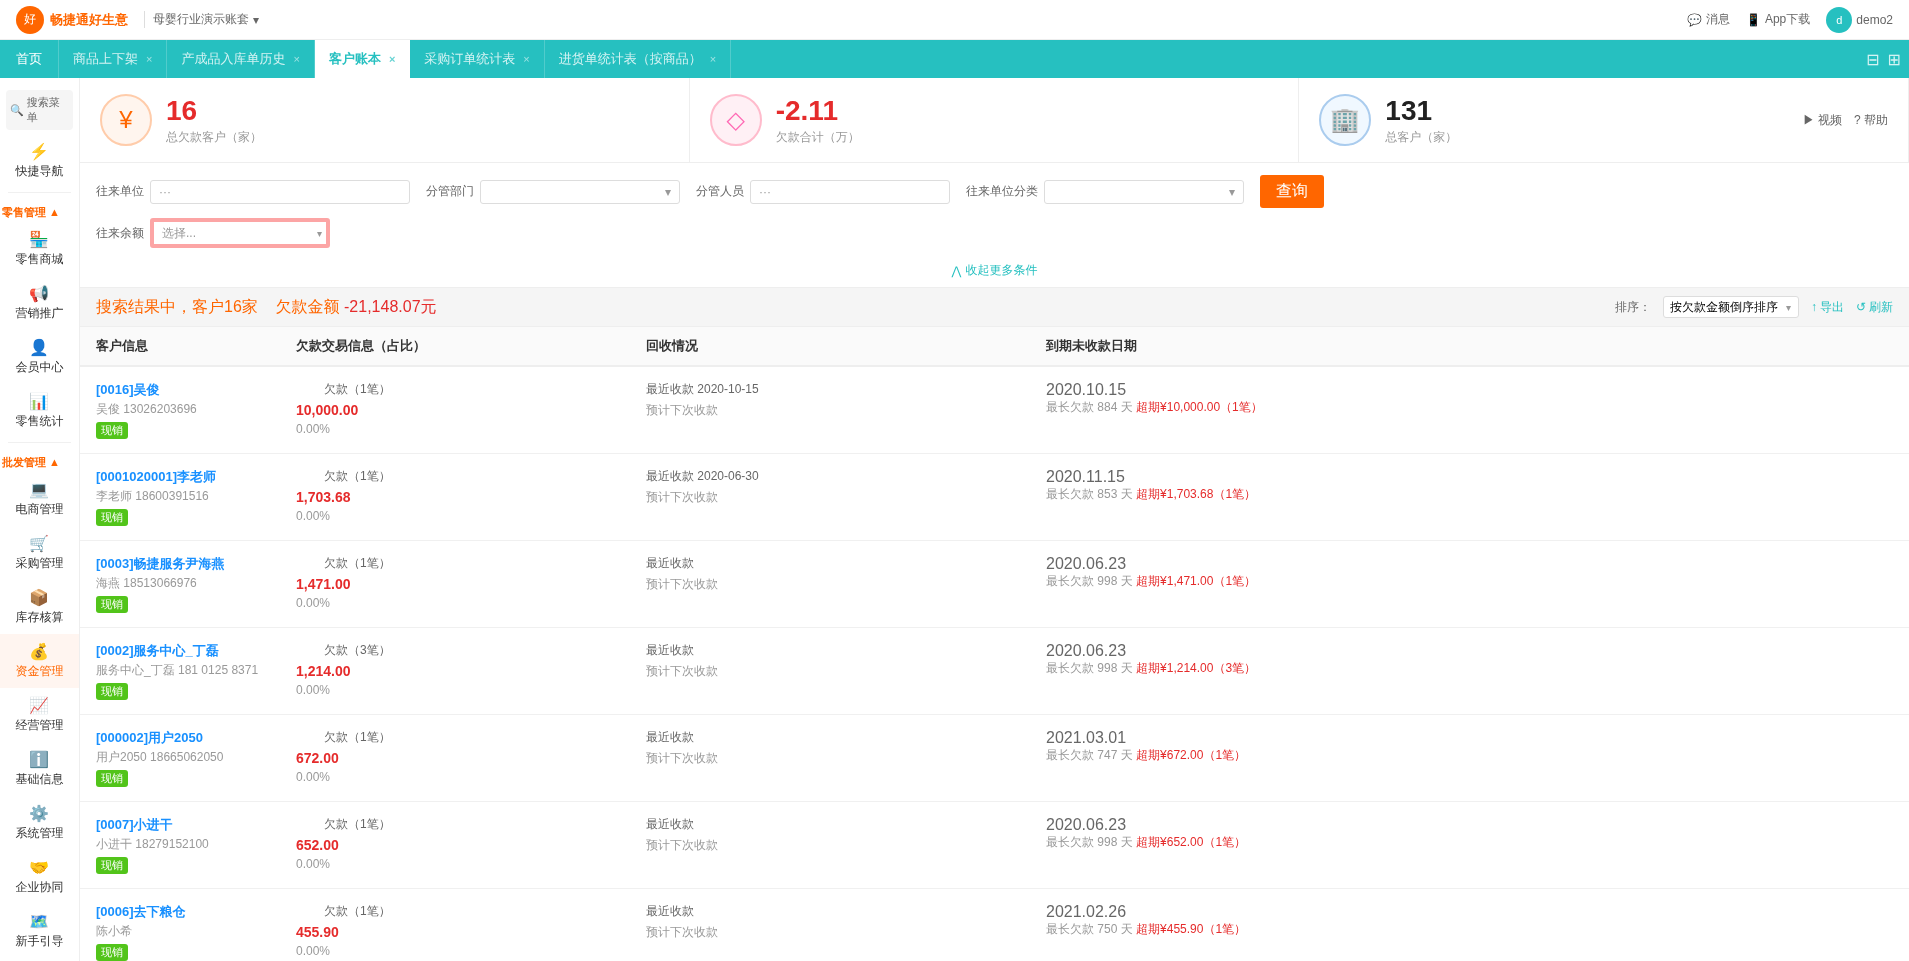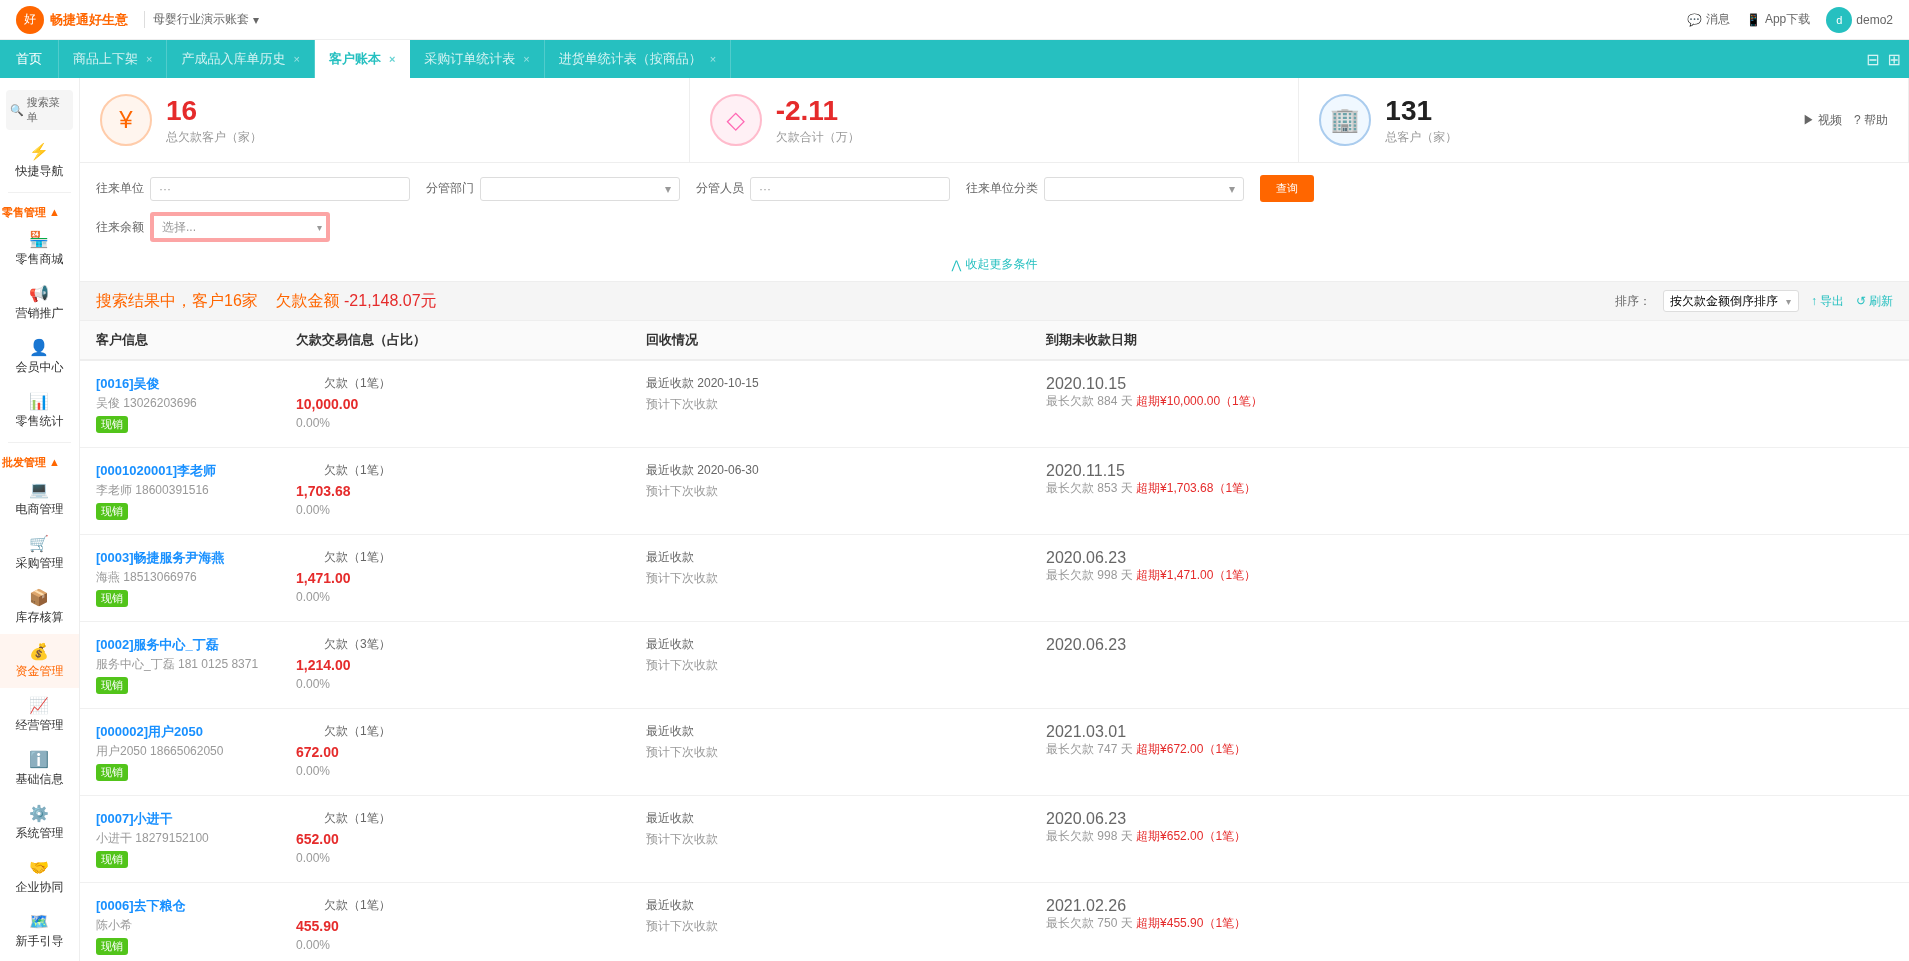--- a/index.html
+++ b/index.html
@@ -56,21 +56,21 @@
     
     .filter-bar { background: #fff; padding: 12px 16px 8px; border-bottom: 1px solid #eee; }
     .filter-row { display: flex; align-items: center; gap: 16px; margin-bottom: 10px; }
     .filter-item { display: flex; align-items: center; gap: 6px; }
     .filter-label { font-size: 12px; color: #666; white-space: nowrap; }
     .filter-input { border: 1px solid #ddd; border-radius: 3px; padding: 4px 8px; font-size: 12px; color: #333; width: 200px; background: #fff; display: flex; align-items: center; justify-content: space-between; cursor: pointer; }
     .filter-input-wide { width: 260px; }
     .filter-select { border: 4px solid #fca5a5; border-radius: 3px; padding: 4px 24px 4px 8px; font-size: 12px; color: #999; width: 180px; background: #fff; appearance: none; cursor: pointer; position: relative; }
     .filter-select-wrap { position: relative; }
     .filter-select-wrap::after { content: '▾'; position: absolute; right: 8px; top: 50%; transform: translateY(-50%); font-size: 10px; color: #999; pointer-events: none; }
-    .btn-query { background: #ff6600; color: #fff; border: none; border-radius: 3px; padding: 6px 16px; font-size: 11px; cursor: pointer; }
+    .btn-query { background: #ff6600; color: #fff; border: none; border-radius: 3px; padding: 6px 16px; font-size: 16px; cursor: pointer; }
     .collapse-btn { display: flex; align-items: center; gap: 4px; color: #26c0c0; font-size: 12px; cursor: pointer; justify-content: center; padding: 4px 0 0; }
 
     
     .results-bar { background: #f5f5f5; padding: 8px 16px; display: flex; align-items: center; justify-content: space-between; border-bottom: 1px solid #eee; }
     .results-text { font-size: 16px; color: #333; }
     .results-text span { color: #ff6600; }
     .results-actions { display: flex; align-items: center; gap: 12px; font-size: 12px; color: #666; }
     .sort-select { border: 1px solid #ddd; border-radius: 3px; padding: 3px 20px 3px 6px; font-size: 12px; background: #fff; appearance: none; cursor: pointer; }
     .action-btn { display: flex; align-items: center; gap: 3px; cursor: pointer; color: #26c0c0; }
 
@@ -413,20 +413,21 @@
       <div class="debt-count">欠款（3笔）</div>
       <div class="debt-amount">1,214.00</div>
       <div class="debt-pct">0.00%</div>
     </div>
     <div class="col-collect">
       <div class="collect-row">最近收款</div>
       <div class="collect-next">预计下次收款</div>
     </div>
     <div class="col-date">
       <div class="date-info">2020.06.23</div>
+      <div class="overdue-days">最长欠款 998 天 <span class="overdue-badge">超期¥1,214.00（3笔）</span></div>
     </div>
   </div>
           <div class="table-row">
     <div class="col-customer">
       <div class="customer-name">[000002]用户2050</div>
       <div class="customer-phone">用户2050  18665062050</div>
       <span class="customer-tag">现销</span>
     </div>
     <div class="col-debt">
       <div class="debt-count">欠款（1笔）</div>

